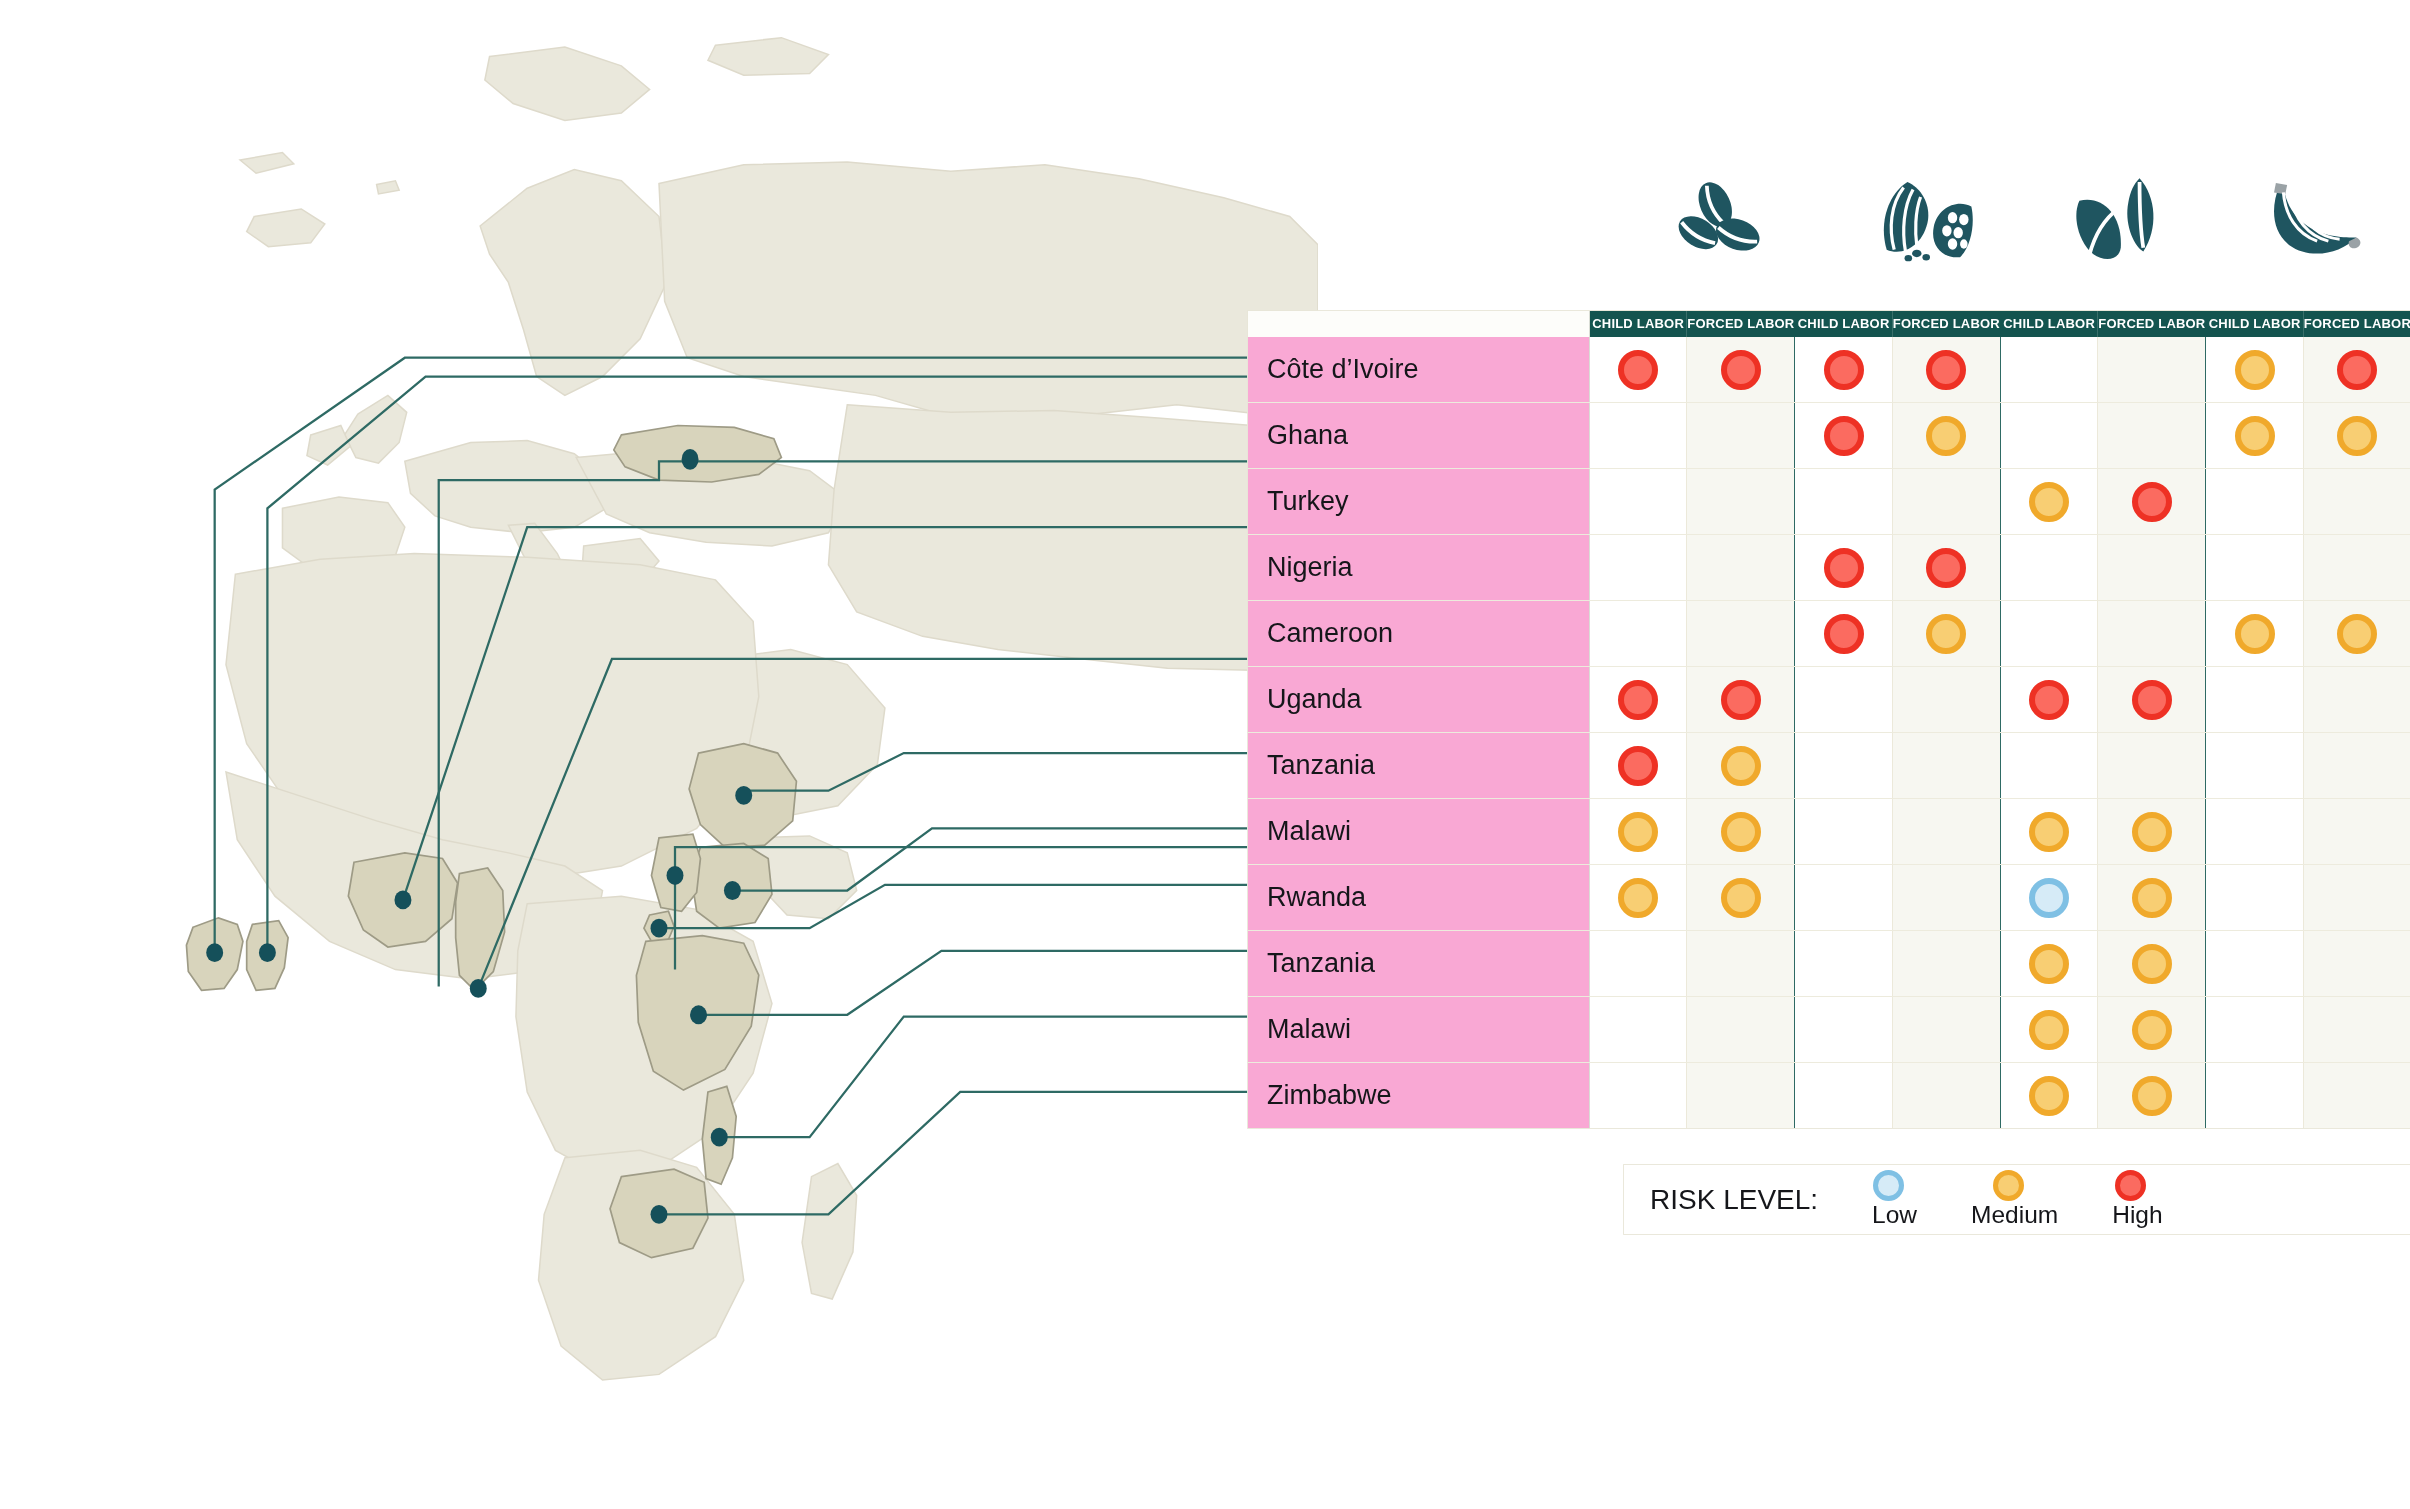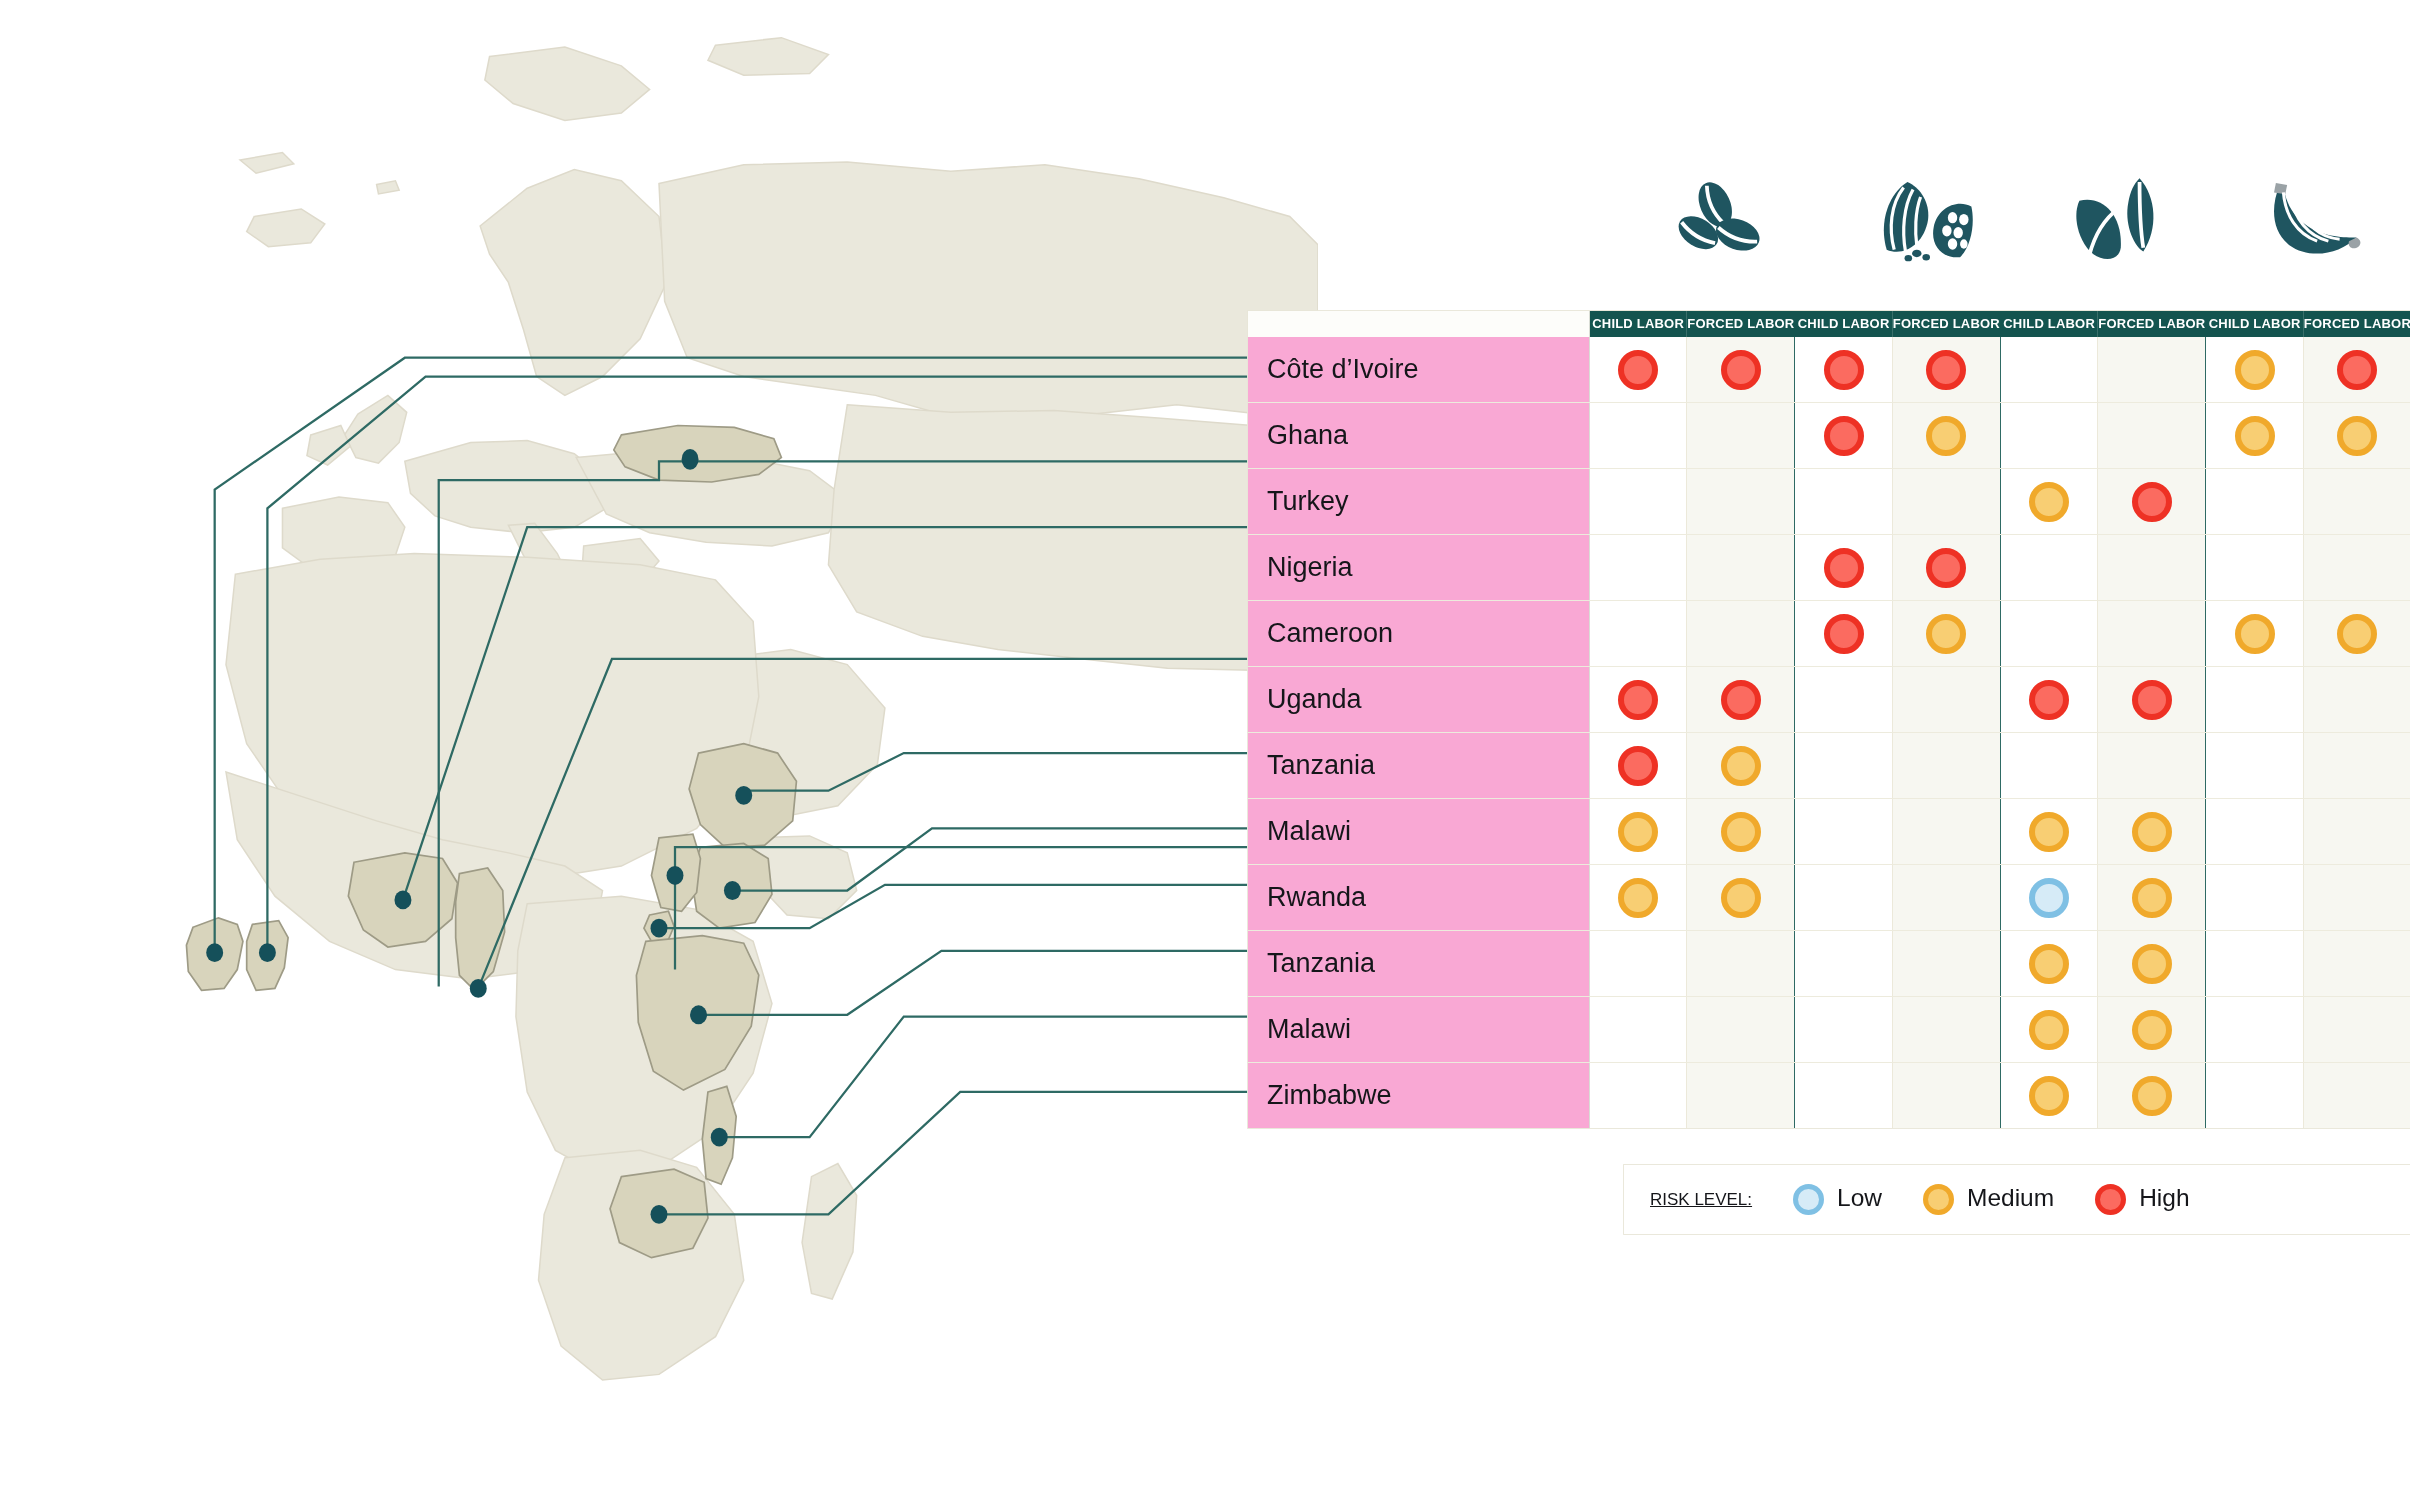--- a/index.html
+++ b/index.html
@@ -112,30 +112,30 @@
   #legend {
     position: absolute;
     left: 1624px; top: 1165px;
     width: 786px; height: 69px;
     background: #ffffff;
     box-shadow: 0 0 0 0.9px #e8e6d8;
     display: flex;
     align-items: center;
   }
   #legend-title {
-    font-size: 17px;
+    font-size: 28px;
     color: #15161a;
     margin-left: 26px;
     white-space: nowrap;
-    text-decoration: underline;
   }
   .legend-item {
     display: flex;
-    align-items: flex-start;
+    align-items: center;
     margin-left: 41px;
+    flex-direction: column;
   }
   .legend-dot {
     width: 21px; height: 21px;
     border-radius: 50%;
     border-width: 5.6px;
     border-style: solid;
     box-sizing: content-box;
   }
   .legend-dot.low    { background: #d6ebf7; border-color: #7fc0e4; }
   .legend-dot.medium { background: #f8ce73; border-color: #f0a92b; }

